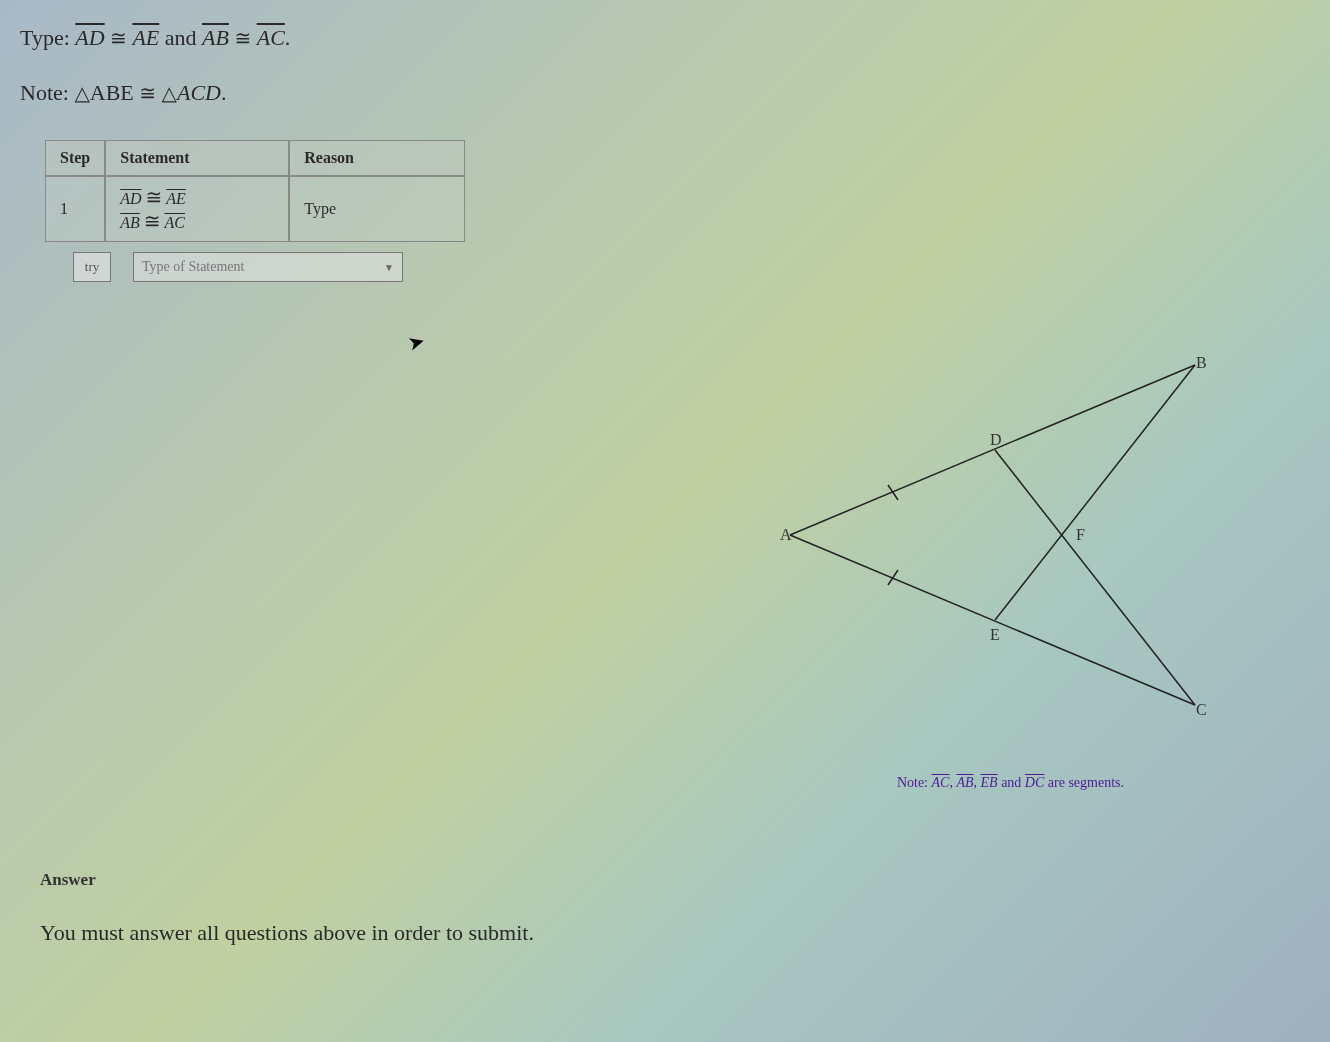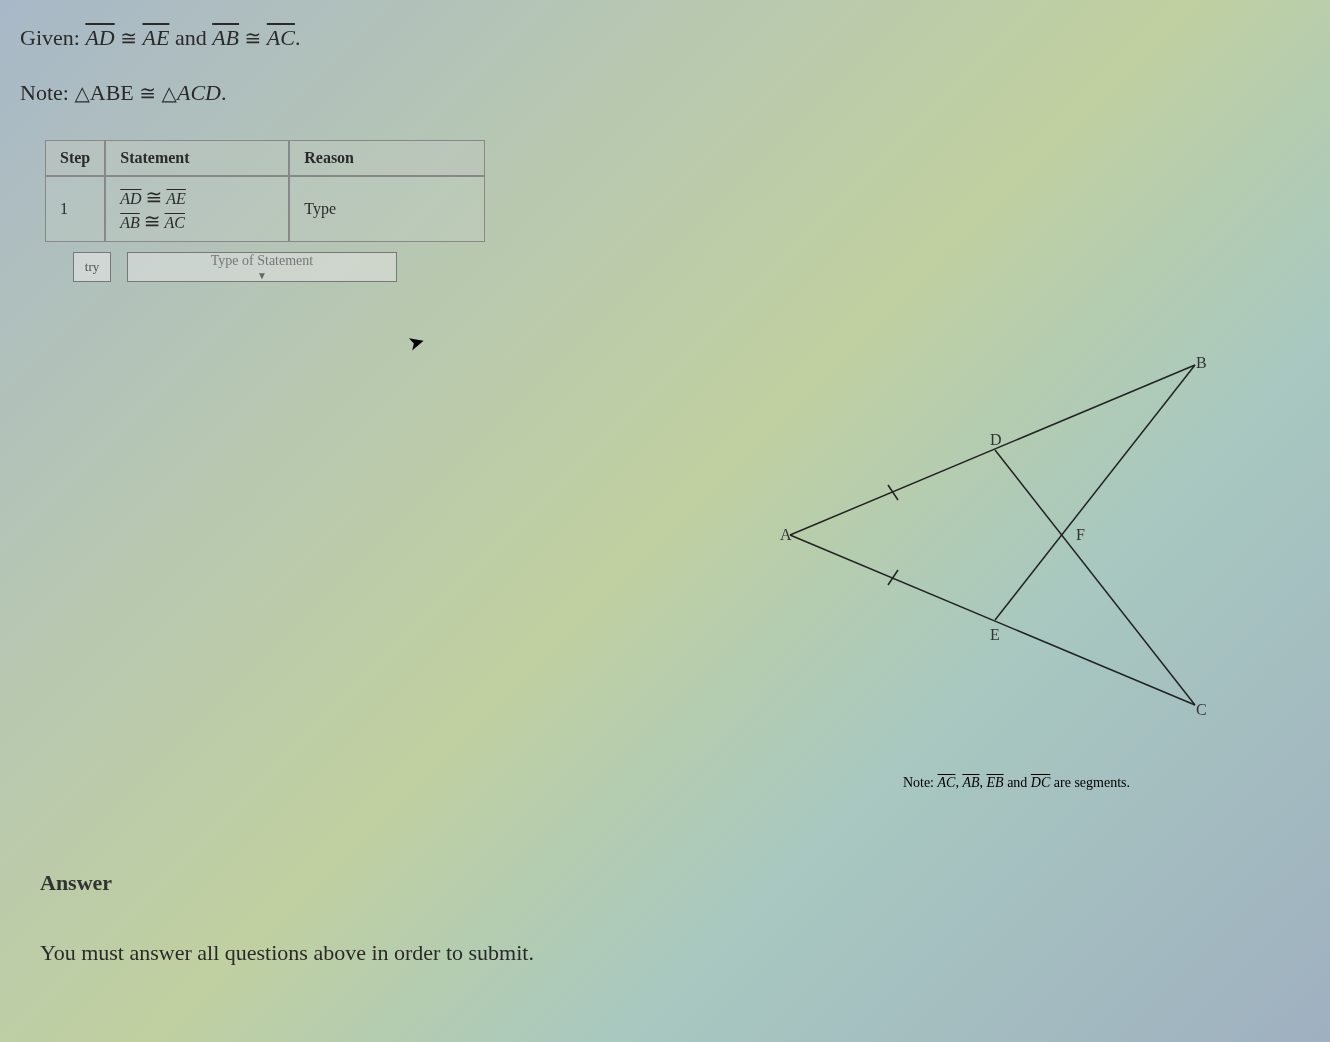--- a/index.html
+++ b/index.html
@@ -31,77 +31,76 @@
     text-align: left;
     background: rgba(200,210,200,0.3);
     font-size: 16px;
   }
   .proof-table th {
     font-weight: bold;
     background: rgba(190,200,190,0.5);
   }
   .step-col { width: 60px; text-align: center; }
   .stmt-col { width: 184px; text-align: center; }
-  .reason-col { width: 196px; }
-  .input-row { margin-top: 10px; margin-left: 25px; display: flex; gap: 16px; align-items: center; padding-left: 28px; }
+  .reason-col { width: 176px; }
+  .input-row { margin-top: 10px; margin-left: 25px; display: flex; gap: 22px; align-items: center; padding-left: 28px; }
   .try-btn {
     width: 38px; height: 30px;
     border: 1px solid #777;
     background: rgba(230,230,230,0.6);
     display: flex; align-items: center; justify-content: center;
     font-size: 13px; color: #555;
     cursor: pointer;
   }
   .type-select {
     width: 270px; height: 30px;
     border: 1px solid #777;
     background: rgba(230,230,230,0.5);
     padding: 0 8px;
     font-size: 14px; color: #777;
     display: flex; align-items: center; justify-content: space-between;
     cursor: pointer;
-    flex-direction: column;
   }
   .chev { font-size: 10px; color: #666; }
   .cursor-icon {
     position: absolute;
     left: 408px; top: 330px;
     font-size: 20px; color: #000;
     transform: rotate(-15deg);
   }
   .diagram {
     position: absolute;
     right: 120px;
     top: 350px;
     width: 430px;
     height: 370px;
   }
   .note {
     position: absolute;
-    right: 200px;
+    right: 206px;
     top: 775px;
     font-size: 14px;
-    color: #000000;
+    color: #4c1d95;
   }
   .answer-section {
     position: absolute;
     left: 40px;
     top: 870px;
   }
-  .answer-heading { font-weight: bold; font-size: 22px; color: #333; margin-bottom: 44px; }
+  .answer-heading { font-weight: bold; font-size: 17px; color: #333; margin-bottom: 30px; }
   .answer-msg { font-size: 22px; color: #2a2a2a; }
   svg line { stroke: #222; stroke-width: 1.5; }
   svg text { font-family: Georgia, serif; font-size: 16px; fill: #333; }
   .tick { stroke: #222; stroke-width: 1.5; }
 </style>
 </head>
 <body>
 
 <div class="problem-text">
-  <span>Given:</span>
+  <span>Type:</span>
   <span class="overline">AD</span>
   <span class="cong">≅</span>
   <span class="overline">AE</span>
   <span>and</span>
   <span class="overline">AB</span>
   <span class="cong">≅</span>
   <span class="overline">AC</span>.
 </div>
 
 <div class="problem-text">

